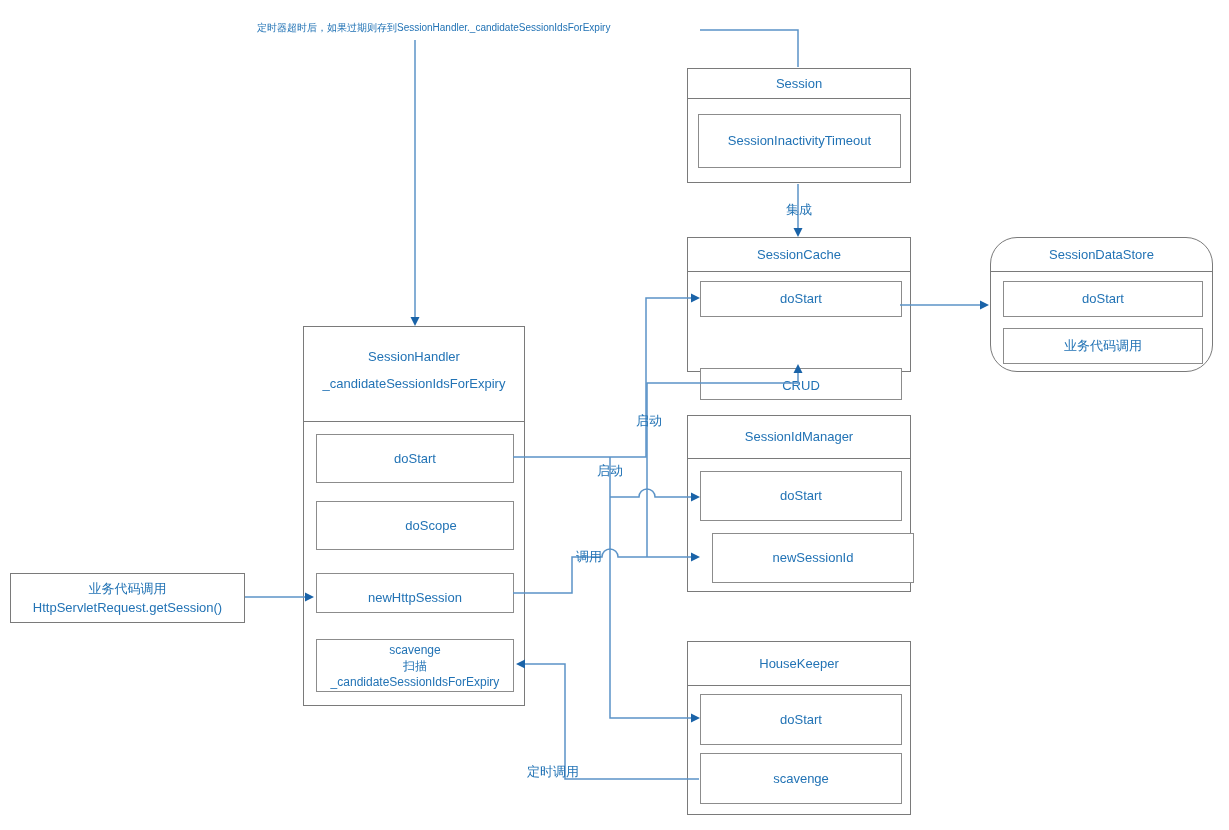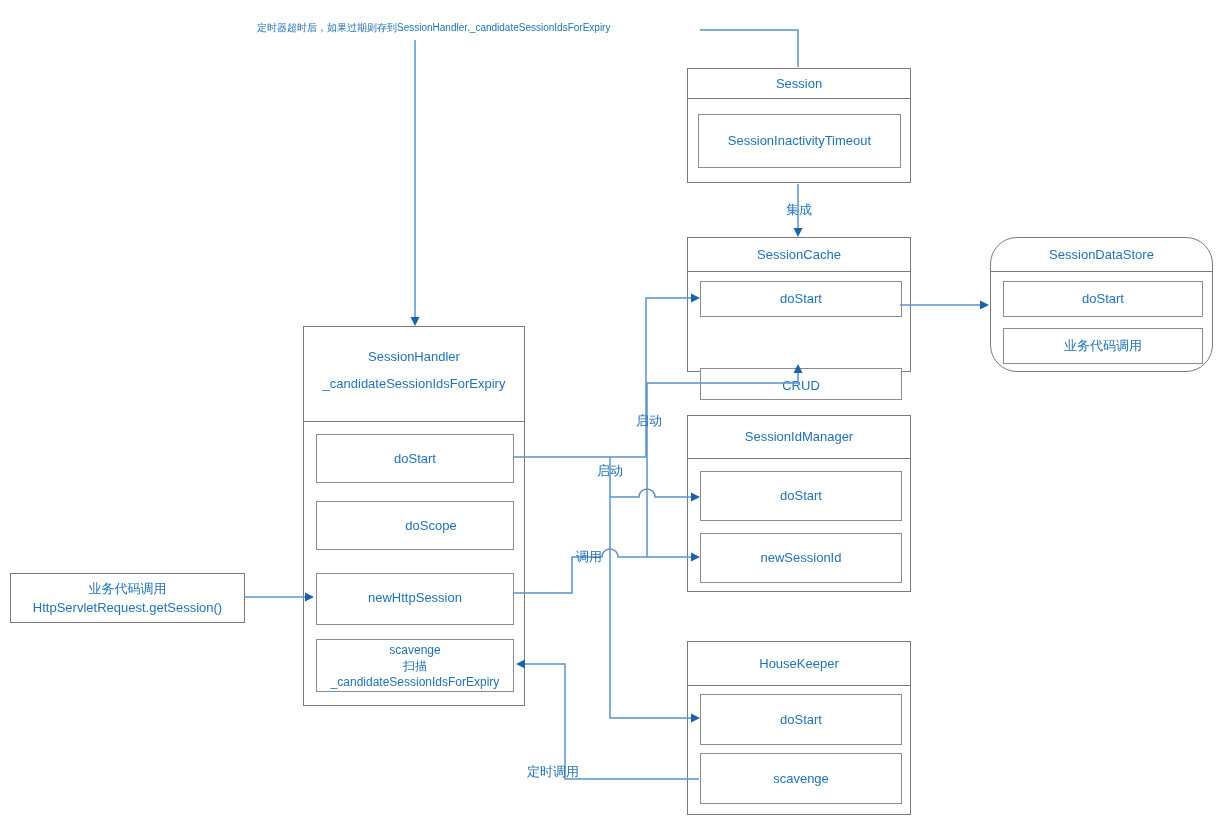--- a/index.html
+++ b/index.html
@@ -92,32 +92,32 @@
   <div class="member" style="left:12px;top:90px;width:200px;height:36px;line-height:34px;">业务代码调用</div>
 </div>
 
 <div class="uml" style="left:303px;top:326px;width:222px;height:380px;">
   <div class="uml-hdr" style="height:95px;">
     <div class="hdr2-title">SessionHandler</div>
     <div class="hdr2-field">_candidateSessionIdsForExpiry</div>
   </div>
   <div class="member" style="left:12px;top:107px;width:198px;height:49px;line-height:47px;">doStart</div>
   <div class="member" style="left:12px;top:174px;width:198px;height:49px;line-height:47px;padding-left:32px;">doScope</div>
-  <div class="member" style="left:12px;top:246px;width:198px;height:52px;line-height:48px;">newHttpSession</div>
+  <div class="member" style="left:12px;top:246px;width:198px;height:40px;line-height:48px;">newHttpSession</div>
   <div class="member scav" style="left:12px;top:312px;width:198px;height:53px;">
     <span>scavenge</span>
     <span>扫描</span>
     <span>_candidateSessionIdsForExpiry</span>
   </div>
 </div>
 
 <div class="uml" style="left:687px;top:415px;width:224px;height:177px;">
   <div class="uml-hdr" style="height:43px;line-height:42px;">SessionIdManager</div>
   <div class="member" style="left:12px;top:55px;width:202px;height:50px;line-height:48px;">doStart</div>
-  <div class="member" style="left:12px;top:117px;width:202px;height:50px;line-height:48px;">newSessionId</div>
+  <div class="member" style="left:24px;top:117px;width:202px;height:50px;line-height:48px;">newSessionId</div>
 </div>
 
 <div class="uml" style="left:687px;top:641px;width:224px;height:174px;">
   <div class="uml-hdr" style="height:44px;line-height:43px;">HouseKeeper</div>
   <div class="member" style="left:12px;top:52px;width:202px;height:51px;line-height:49px;">doStart</div>
   <div class="member" style="left:12px;top:111px;width:202px;height:51px;line-height:49px;">scavenge</div>
 </div>
 
 <div class="caller-box" style="left:10px;top:573px;width:235px;height:50px;">
   <div>业务代码调用</div>

